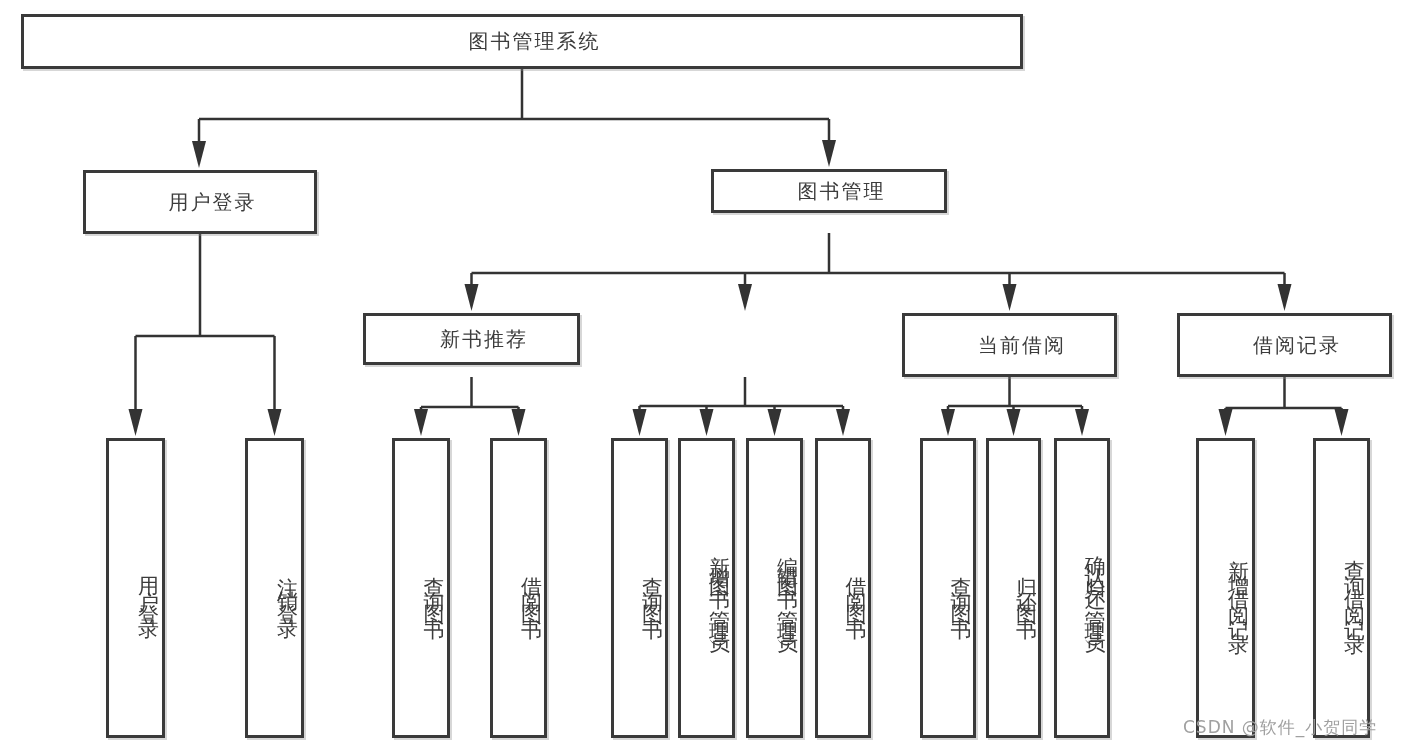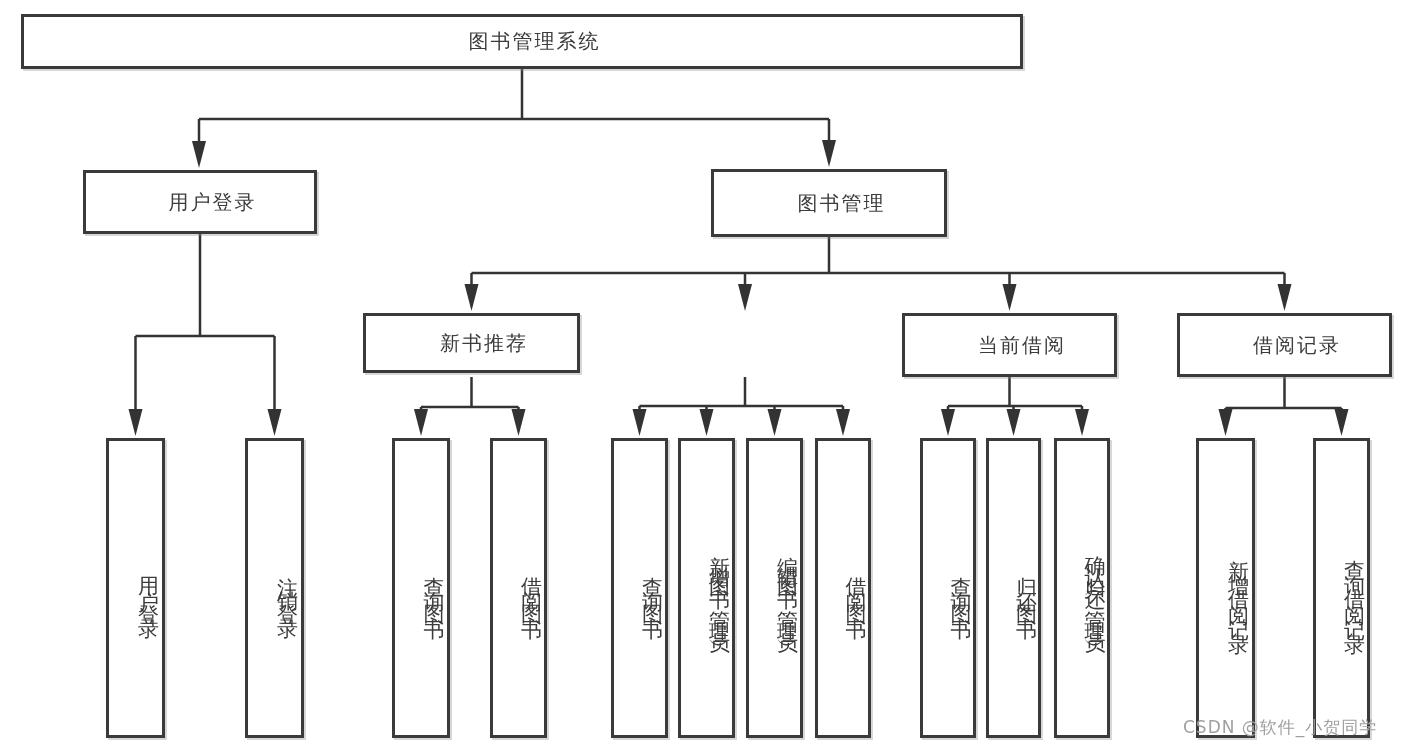--- a/index.html
+++ b/index.html
@@ -27,23 +27,23 @@
   .hlabel {
     font-size: 20px;
     letter-spacing: 2px;
     color: #3c3c3c;
     white-space: nowrap;
   }
   
   .root-box   { left: 21px;  top: 14px;  width: 1002px; height: 55px; }
   
   .l2-user    { left: 83px;  top: 170px; width: 234px; height: 64px; }
-  .l2-book    { left: 711px; top: 169px; width: 236px; height: 68px; }
-  
-  .l3-recommend { left: 363px;  top: 313px; width: 217px; height: 60px; }
+  .l2-book    { left: 711px; top: 169px; width: 236px; height: 44px; }
+  
+  .l3-recommend { left: 363px;  top: 313px; width: 217px; height: 52px; }
   .l3-borrow    { left: 638px;  top: 313px; width: 214px; height: 64px; }
   .l3-current   { left: 902px;  top: 313px; width: 215px; height: 64px; }
   .l3-records   { left: 1177px; top: 313px; width: 215px; height: 64px; }
   
   .leaf { top: 438px; height: 300px; }
   .leaf .vlabel {
     writing-mode: vertical-lr;
     text-orientation: mixed;
     font-size: 21px;
     line-height: 1;

